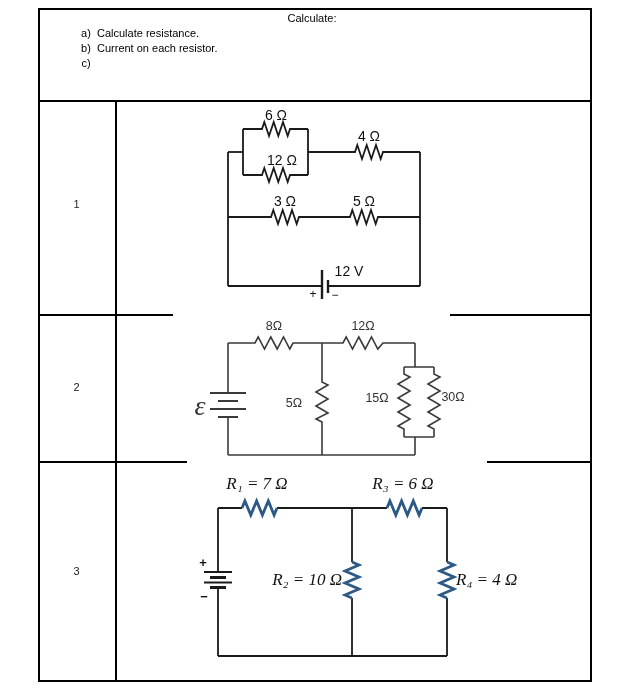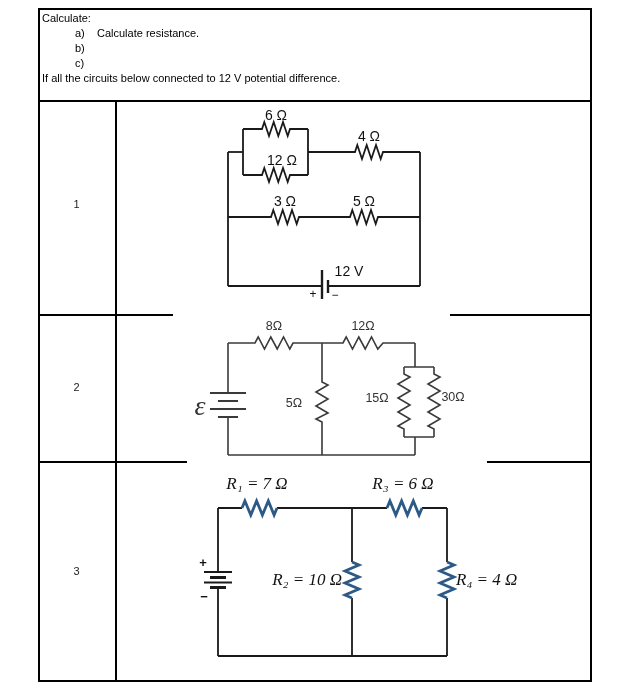--- a/index.html
+++ b/index.html
@@ -4,21 +4,21 @@
 <style>
   html,body{margin:0;padding:0;background:#fff;}
   .page{position:relative;width:639px;height:693px;background:#ffffff;overflow:hidden;
         font-family:"Liberation Sans",sans-serif;color:#111;}
   .frame{position:absolute;left:38px;top:8px;width:554px;height:674px;
          border:2px solid #000;box-sizing:border-box;}
   .hline{position:absolute;height:1.5px;background:#000;}
   .hline.thick{height:2px;}
   .vline{position:absolute;width:1.5px;background:#000;}
   .header-block{position:absolute;left:42px;top:11px;width:540px;
-                font-size:11px;line-height:15px;color:#000;}
+                font-size:11px;line-height:15px;color:#000;text-align:center;}
   .h-item{display:flex;}
   .h-item .marker{margin-left:33px;width:22px;}
   .row-num{position:absolute;left:38px;width:77px;text-align:center;
            font-size:11px;color:#222;}
   svg{position:absolute;}
   .w1{stroke:#1a1a1a;stroke-width:1.8;fill:none;}
   .b1{stroke:#1a1a1a;stroke-width:2.4;fill:none;}
   .w2{stroke:#3a3a3a;stroke-width:1.6;fill:none;}
   .b2{stroke:#3a3a3a;stroke-width:1.8;fill:none;}
   .w3{stroke:#1a1a1a;stroke-width:1.8;fill:none;}
@@ -46,25 +46,25 @@
   <div class="hline" style="left:487px;top:461px;width:105px;"></div>
 
   <div class="header-block">
     <div>Calculate:</div>
     <div class="h-item">
       <span class="marker">a)</span>
       <span>Calculate resistance.</span>
     </div>
     <div class="h-item">
       <span class="marker">b)</span>
+      <span>Current on each resistor.</span>
     </div>
     <div class="h-item">
       <span class="marker">c)</span>
     </div>
-    <div>If all the circuits below connected to 12 V potential difference.</div>
   </div>
 
   <div class="row-num" style="top:198px;">1</div>
   <div class="row-num" style="top:381px;">2</div>
   <div class="row-num" style="top:565px;">3</div>
 
   <svg style="left:218px;top:103px;" width="210" height="200" viewBox="0 0 210 200">
     <path class="w1" d="M10,49 L25,49"></path>
     <path class="w1" d="M25,26 V72 M90,26 V72"></path>
     <path class="w1" d="M25,26 L44,26 L46.3,19 L51,33 L55.7,19 L60.3,33 L65,19 L69.7,33 L72,26 L90,26"></path>

